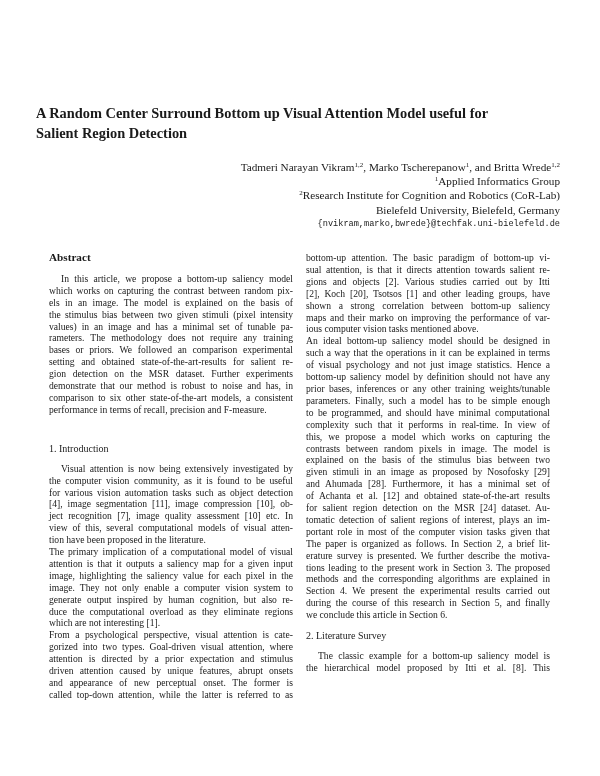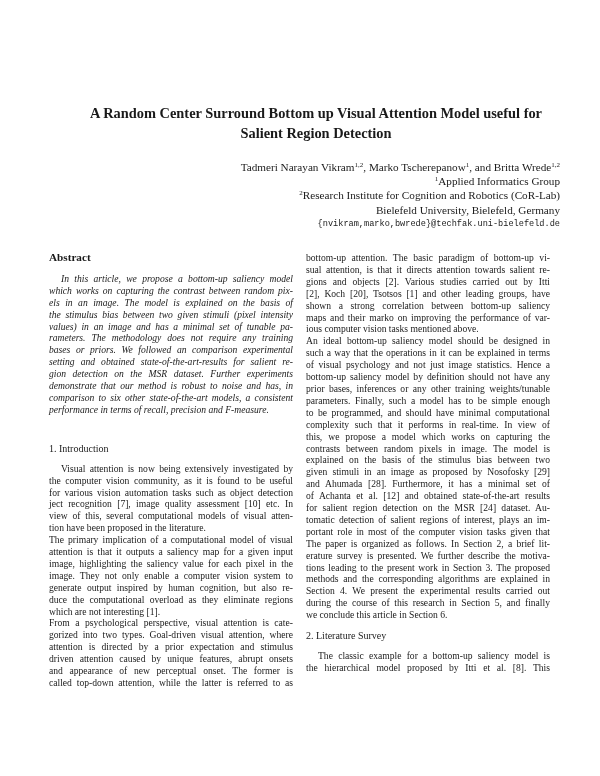--- a/index.html
+++ b/index.html
@@ -1,28 +1,28 @@
 <!DOCTYPE html>
 <html><head>
 <meta charset="utf-8">
 <style>
   html, body { margin: 0; padding: 0; background: #ffffff; }
   body { width: 600px; height: 776px; position: relative; overflow: hidden;
          font-family: "Liberation Serif", "DejaVu Serif", serif; color: #1a1a1a; }
-  .title { position: absolute; top: 103px; left: 56px; width: 520px; text-align: center;
+  .title { position: absolute; top: 103px; left: 36px; width: 520px; 
            font-weight: bold; font-size: 14.4px; line-height: 20px; }
   .authors { position: absolute; top: 160px; left: 40px; width: 520px; text-align: right;
              font-size: 11.2px; line-height: 14.2px; }
   .authors sup { font-size: 7px; vertical-align: 4px; line-height: 0; }
   .email { font-family: "Liberation Mono", "DejaVu Sans Mono", monospace; font-size: 8.6px; }
   .col { position: absolute; width: 244px; font-size: 9.6px; line-height: 11.9px; text-align: justify; }
   .col.left { left: 49px; top: 252px; }
   .col.right { left: 306px; top: 252px; }
   .abs-head { font-weight: bold; font-size: 11.2px; margin: 0 0 9px 0; }
-  .abstract { font-style: italic; }
+  .abstract { }
   .sec { font-weight: normal; font-size: 10px; margin: 0 0 8px 0; }
   .gap-sec { height: 27px; }
   .gap-sec2 { height: 9px; }
   .line { display: block; text-align: justify; text-align-last: justify; white-space: nowrap; }
   .line.last { text-align-last: left; }
 </style>
 </head>
 <body>
 
 <div class="title">
@@ -55,20 +55,21 @@
     <span class="line">demonstrate that our method is robust to noise and has, in</span>
     <span class="line">comparison to six other state-of-the-art models, a consistent</span>
     <span class="line last">performance in terms of recall, precision and F-measure.</span>
   </div>
   <div class="gap-sec"></div>
   <div class="sec">1. Introduction</div>
   <div>
     <span class="line" style="padding-left:12px">Visual attention is now being extensively investigated by</span>
     <span class="line">the computer vision community, as it is found to be useful</span>
     <span class="line">for various vision automation tasks such as object detection</span>
+    <span class="line">[4], image segmentation [11], image compression [10], ob-</span>
     <span class="line">ject recognition [7], image quality assessment [10] etc. In</span>
     <span class="line">view of this, several computational models of visual atten-</span>
     <span class="line last">tion have been proposed in the literature.</span>
   </div>
   <div>
     <span class="line">The primary implication of a computational model of visual</span>
     <span class="line">attention is that it outputs a saliency map for a given input</span>
     <span class="line">image, highlighting the saliency value for each pixel in the</span>
     <span class="line">image. They not only enable a computer vision system to</span>
     <span class="line">generate output inspired by human cognition, but also re-</span>

